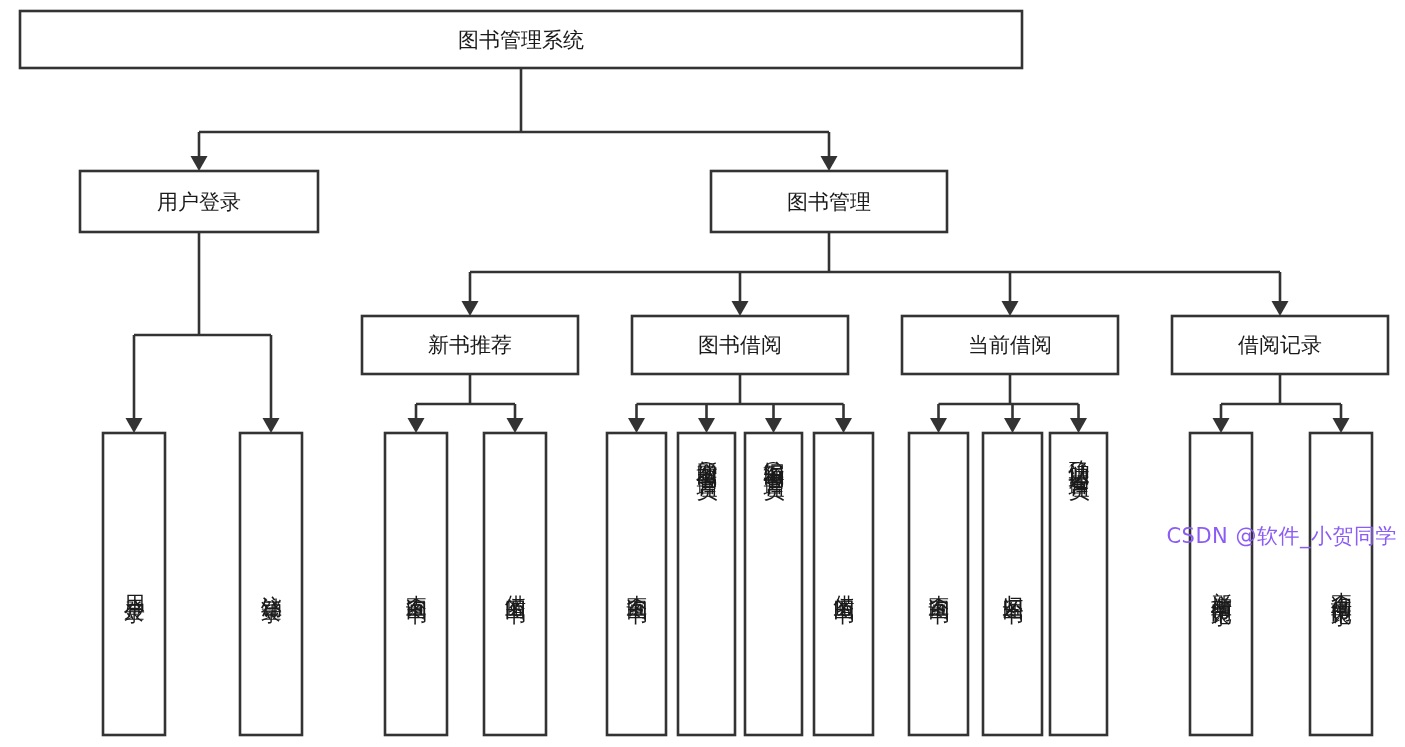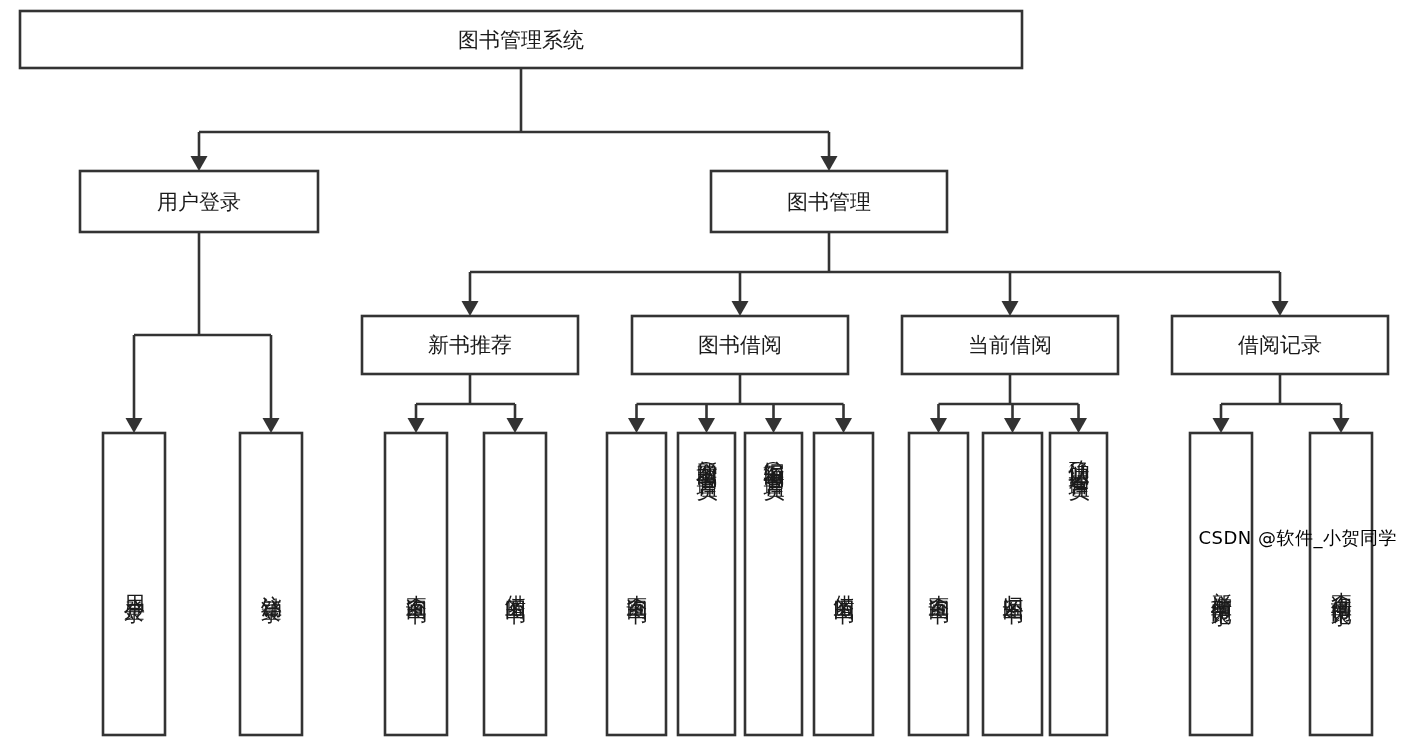--- a/index.html
+++ b/index.html
@@ -64,22 +64,22 @@
     justify-content: flex-start;
     text-align: center;
     white-space: nowrap;
     pointer-events: none;
   }
   .watermark {
     position: absolute;
     right: 8px;
     bottom: 6px;
     font-family: "DejaVu Sans", "Liberation Sans", sans-serif;
-    font-size: 18px;
-    color: #000000;
+    font-size: 21px;
+    color: #8b5cf6;
     letter-spacing: 0.5px;
     white-space: nowrap;
   }
 </style>
 </head>
 <body>
 
 <div id="diagram-root">
 
   <svg class="diagram-canvas" viewBox="0 0 1405 747">

